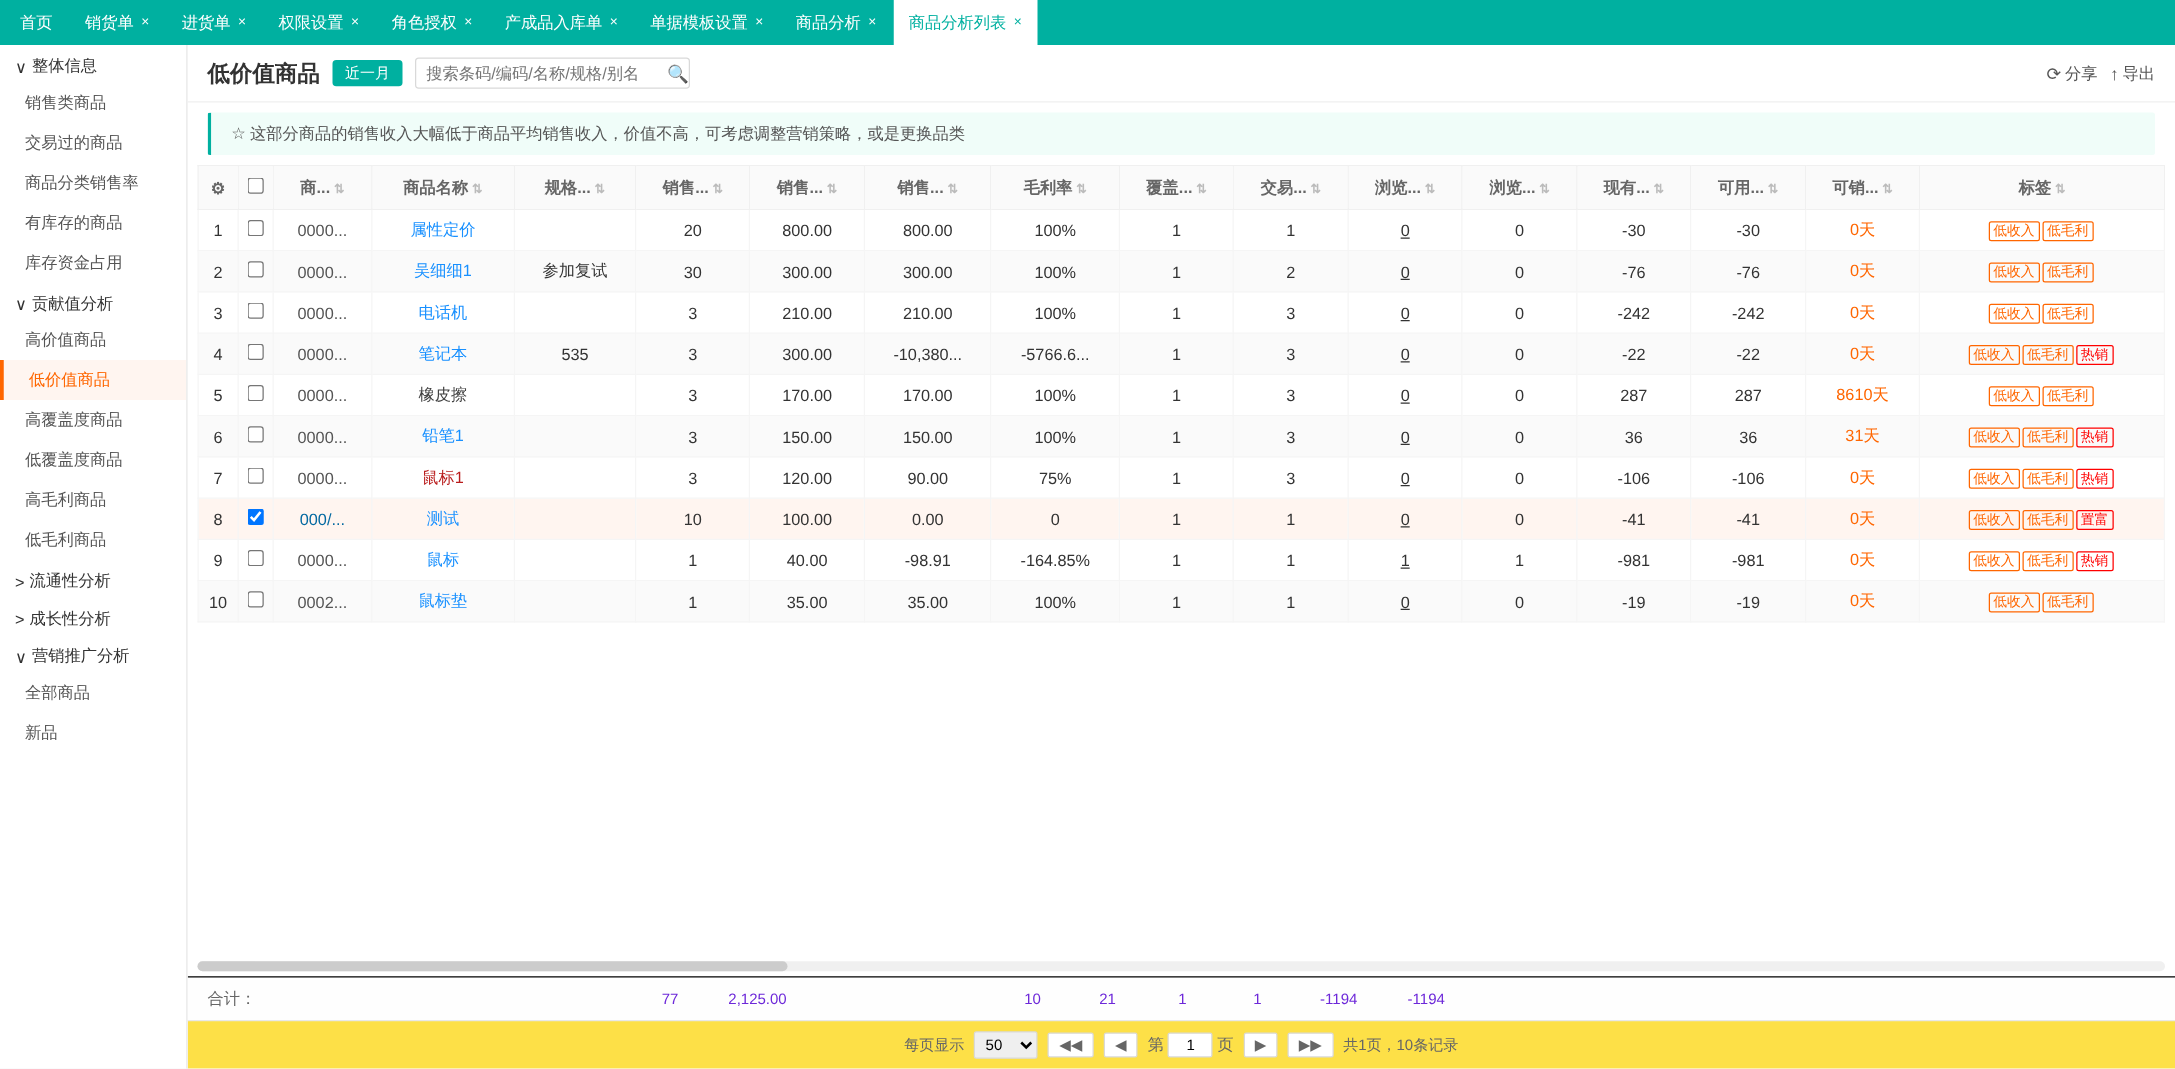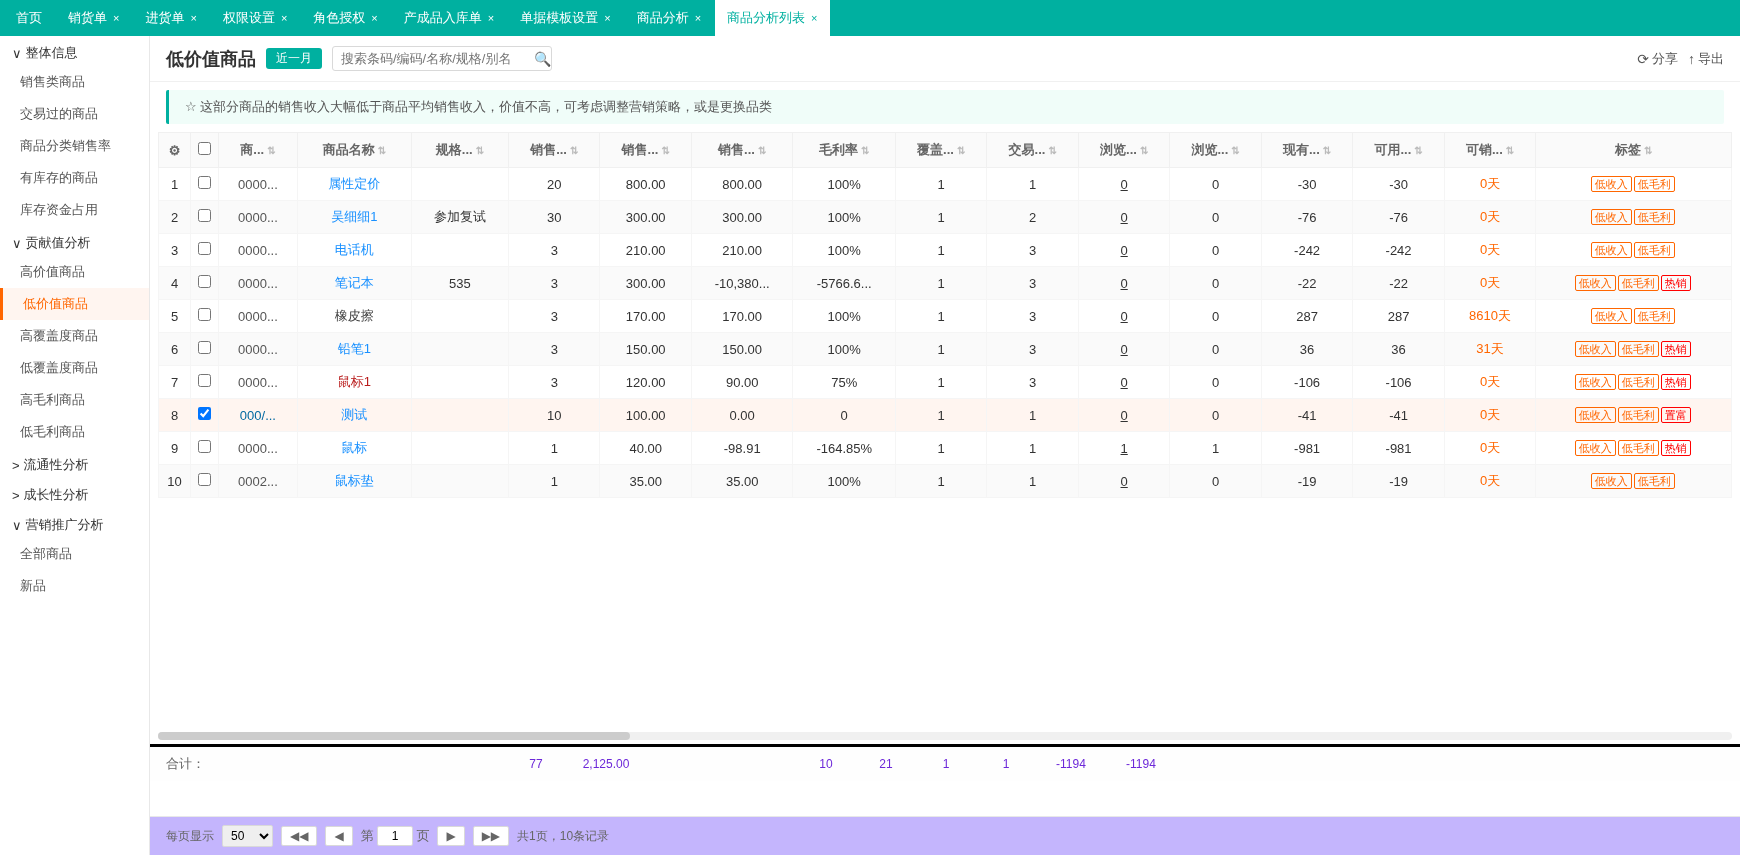--- a/index.html
+++ b/index.html
@@ -149,21 +149,21 @@
     }
     tbody tr:nth-child(even) { background: #fafafa; }
     tbody tr.highlighted { background: #fff5f0; }
     .tag-orange { color: #ff6600; font-size: 11px; border: 1px solid #ff6600; border-radius: 2px; padding: 1px 3px; margin-right: 2px; }
     .tag-red { color: #f00; font-size: 11px; border: 1px solid #f00; border-radius: 2px; padding: 1px 3px; margin-right: 2px; }
     .underline { text-decoration: underline; cursor: pointer; }
     .sort-icon { color: #bbb; margin-left: 3px; font-size: 10px; }
 
     
     .footer-summary {
-      border-top: 3px solid #000000;
+      border-top: 1px solid #000000;
       padding: 8px 16px;
       background: #fefefe;
       display: flex;
       align-items: center;
       gap: 0;
     }
     .summary-label { color: #666; font-size: 13px; margin-right: 10px; min-width: 40px; }
     .summary-cells {
       display: flex;
       flex: 1;
@@ -175,24 +175,23 @@
       font-size: 12px;
       padding: 0 4px;
     }
 
     
     .pagination {
       border-top: 1px solid #e8e8e8;
       padding: 8px 16px;
       display: flex;
       align-items: center;
-      justify-content: flex-start;
+      justify-content: center;
       gap: 8px;
-      background: #c4b5fd;
-      margin-top: 35px;
+      background: #fde047;
     }
     .page-size-label { color: #666; font-size: 12px; }
     .page-size-select { border: 1px solid #d9d9d9; padding: 2px 4px; font-size: 12px; border-radius: 2px; }
     .page-btn { border: 1px solid #d9d9d9; background: #fff; padding: 2px 8px; cursor: pointer; border-radius: 2px; color: #666; font-size: 12px; }
     .page-info { color: #666; font-size: 12px; }
     .page-input { border: 1px solid #d9d9d9; width: 36px; text-align: center; padding: 2px 4px; font-size: 12px; border-radius: 2px; }
     .total-info { color: #666; font-size: 12px; }
 
     
     .table-scroll-bar {

